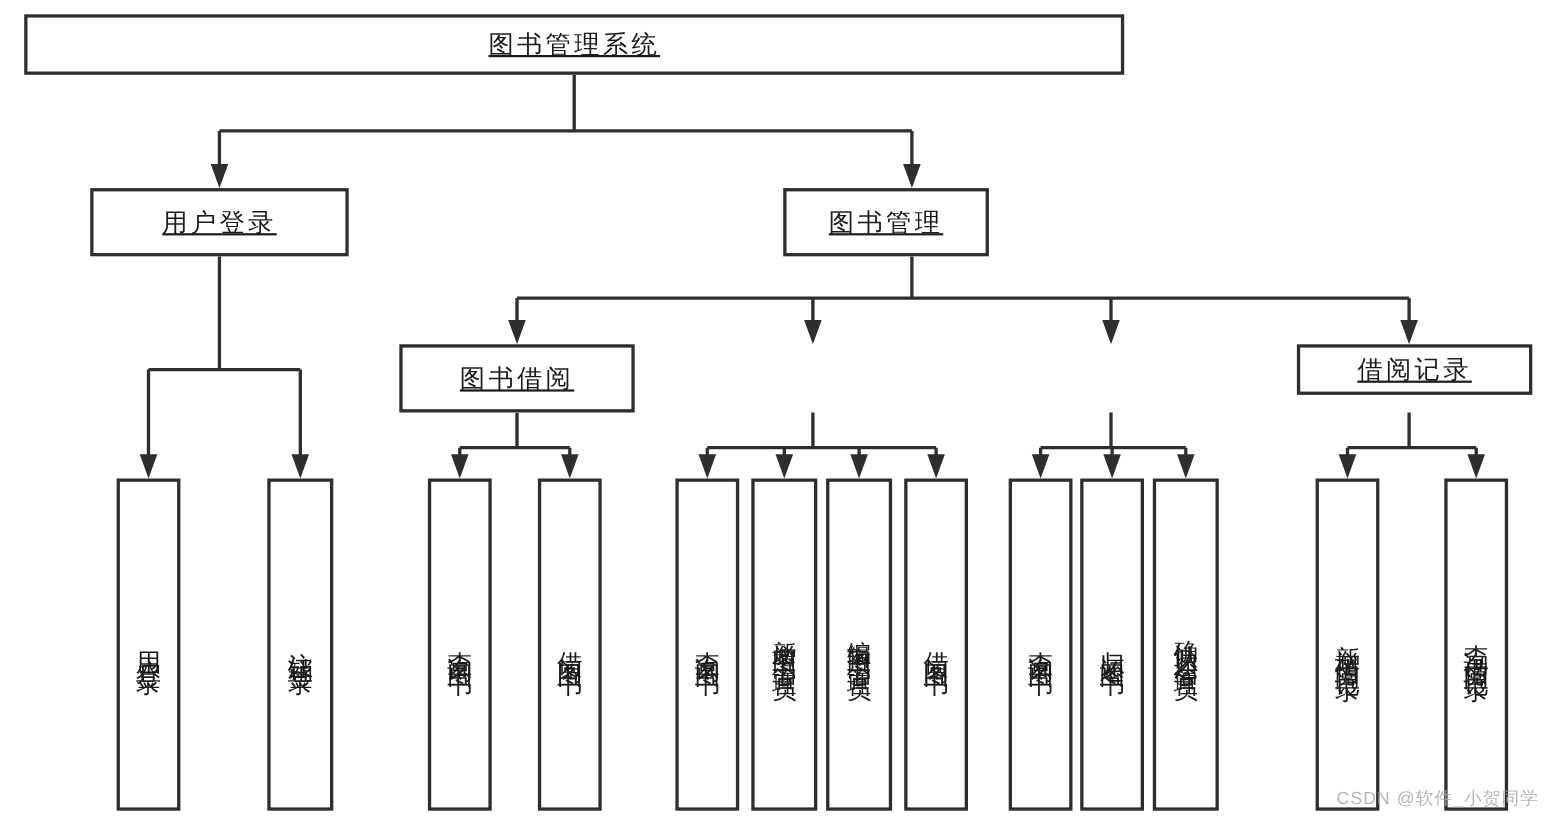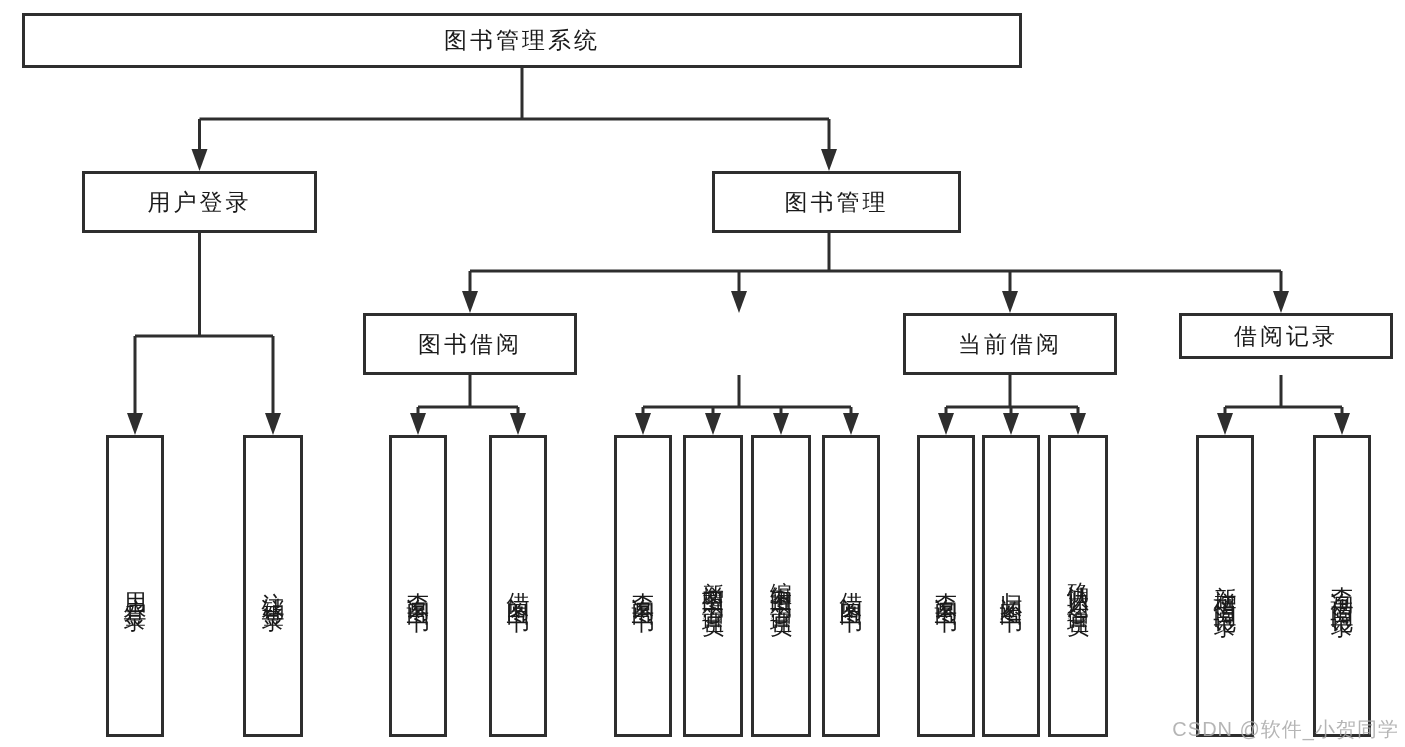--- a/index.html
+++ b/index.html
@@ -32,37 +32,38 @@
     z-index:2;
   }
   .node .lbl{
     color:var(--text);
     line-height:1;
     white-space:nowrap;
   }
   .node.h .lbl{
     font-size:23px;
     letter-spacing:3px;
+    text-decoration:underline;
   }
   .node.v .lbl{
     writing-mode:vertical-rl;
     text-orientation:mixed;
     font-size:23px;
     letter-spacing:6px;
   }
   .node.v .lbl.dense{
     letter-spacing:5px;
     font-size:22px;
   }
   .watermark{
     position:absolute;
     right:6px;
     top:716px;
     z-index:5;
-    font-size:20px;
+    font-size:16px;
     letter-spacing:1px;
     color:var(--watermark);
     opacity:.85;
   }
 </style>
 </head>
 <body>
 
 <div class="stage">
 
@@ -116,29 +117,26 @@
     </g>
   </svg>
 
   <div class="node h" style="left:22px;top:13px;width:1000px;height:55px">
     <span class="lbl">图书管理系统</span>
   </div>
 
   <div class="node h" style="left:82px;top:171px;width:235px;height:62px">
     <span class="lbl">用户登录</span>
   </div>
-  <div class="node h" style="left:712px;top:171px;width:249px;height:62px">
+  <div class="node h" style="left:712px;top:171px;width:187px;height:62px">
     <span class="lbl">图书管理</span>
   </div>
 
   <div class="node h" style="left:363px;top:313px;width:214px;height:62px">
     <span class="lbl">图书借阅</span>
-  </div>
-  <div class="node h" style="left:903px;top:313px;width:214px;height:62px">
-    <span class="lbl">当前借阅</span>
   </div>
   <div class="node h" style="left:1179px;top:313px;width:214px;height:46px">
     <span class="lbl">借阅记录</span>
   </div>
 
   <div class="node v" style="left:106px;top:435px;width:58px;height:302px">
     <span class="lbl">用户登录</span>
   </div>
   <div class="node v" style="left:243px;top:435px;width:60px;height:302px">
     <span class="lbl">注销登录</span>

